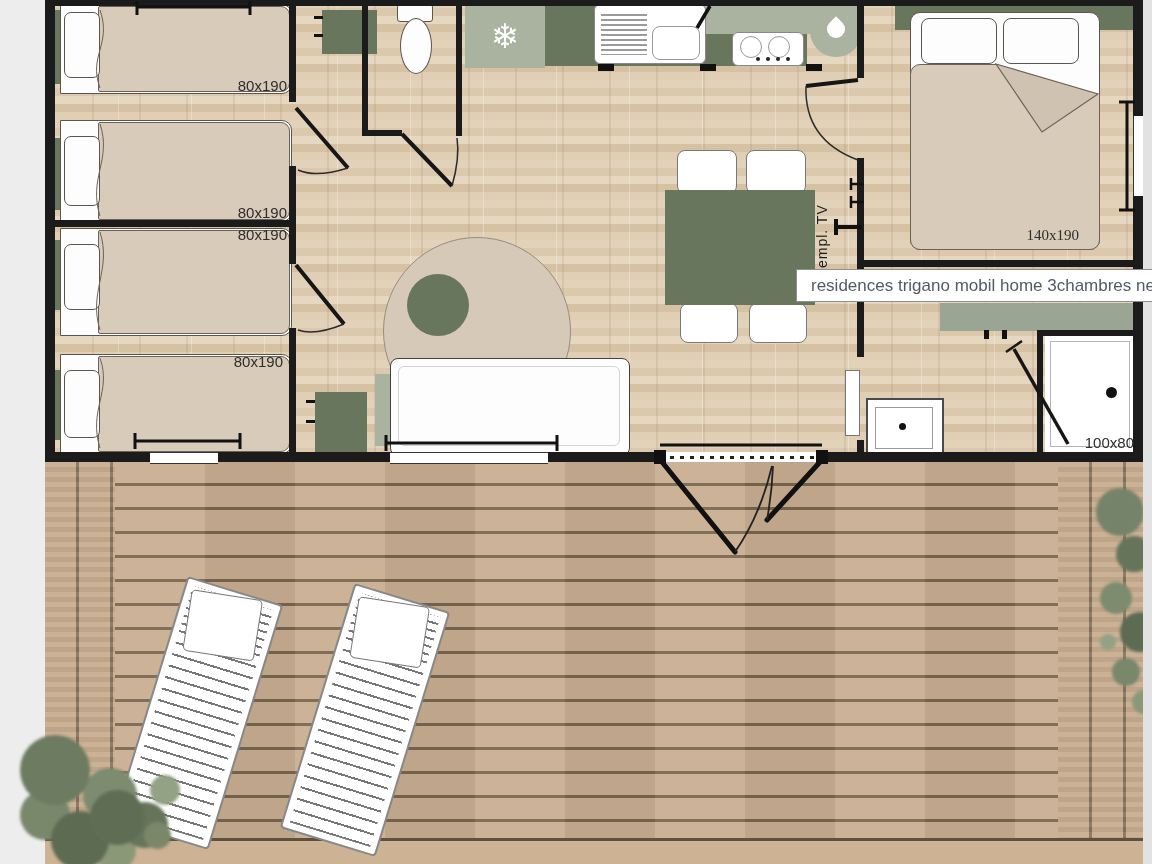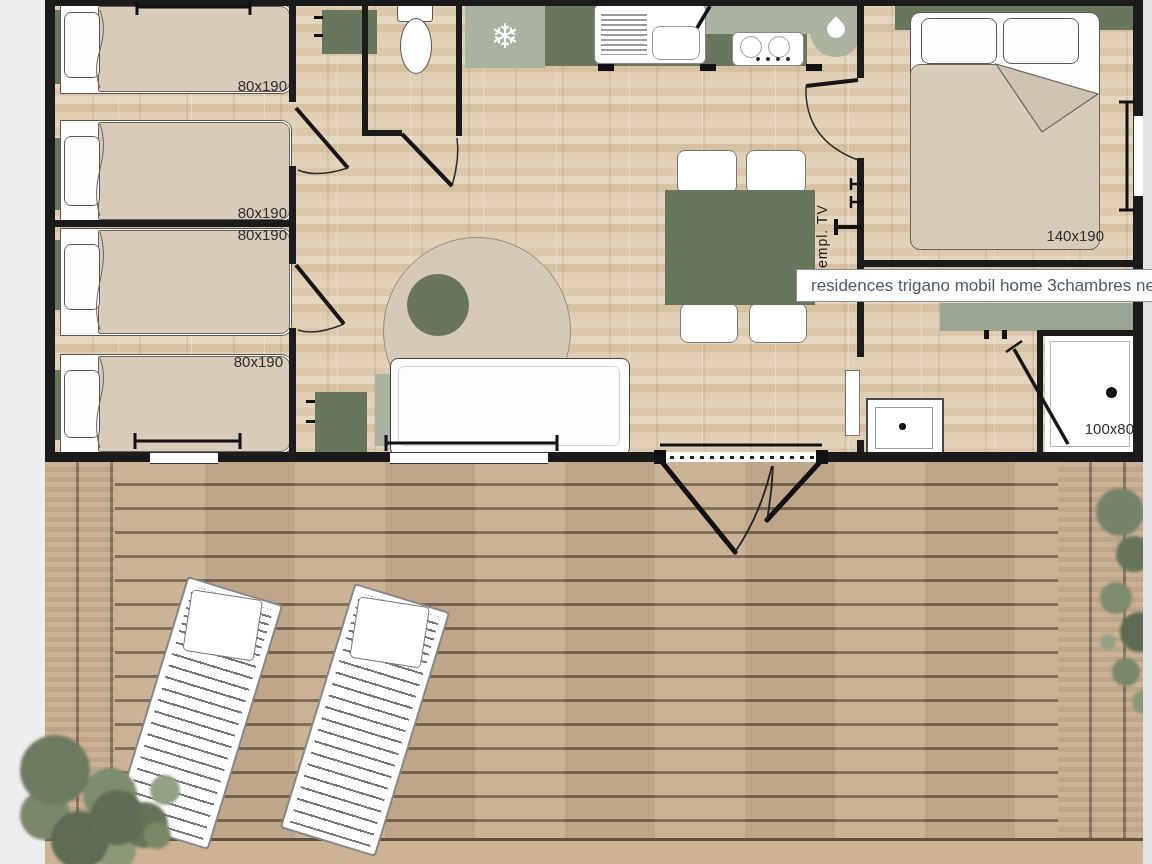--- a/index.html
+++ b/index.html
@@ -249,22 +249,22 @@
         <path d="M851,196 L851,208"></path>
     </g>
     <path d="M836,227 L862,227" stroke="#111" stroke-width="4"></path>
     <path d="M836,219 L836,235" stroke="#111" stroke-width="4"></path>
   </svg>
 
   <div class="lbl" style="left:225px;top:77px;width:62px;">80x190</div>
   <div class="lbl" style="left:225px;top:204px;width:62px;">80x190</div>
   <div class="lbl" style="left:225px;top:226px;width:62px;">80x190</div>
   <div class="lbl" style="left:221px;top:353px;width:62px;">80x190</div>
-  <div class="lbl" style="left:1024px;top:227px;width:80px;">140x190</div>
-  <div class="lbl" style="left:1058px;top:420px;width:76px;">100x80</div>
+  <div class="lbl" style="left:999px;top:227px;width:80px;font-family:Liberation Serif, serif;">140x190</div>
+  <div class="lbl" style="left:1058px;top:434px;width:76px;">100x80</div>
   <div id="tvlabel">empl. TV</div>
 
   <div class="bush" style="left:0;top:715px;width:240px;height:149px;">
     <div class="blob" style="left:20px;top:20px;width:70px;height:70px;background:#6d7b60;
       box-shadow:55px 25px 0 -8px #7d8b6e, 90px 55px 0 -12px #66755a, 25px 70px 0 -6px #5d6b52,
                  -10px 45px 0 -10px #79876b, 60px 80px 0 -14px #8a9878, 110px 20px 0 -20px #93a184,
                  35px -8px 0 -18px #84927400;"></div>
     <div class="blob" style="left:90px;top:75px;width:55px;height:55px;background:#5f6d54;
       box-shadow:-55px 18px 0 -10px #72806400, 40px 18px 0 -14px #7a8869;"></div>
   </div>

